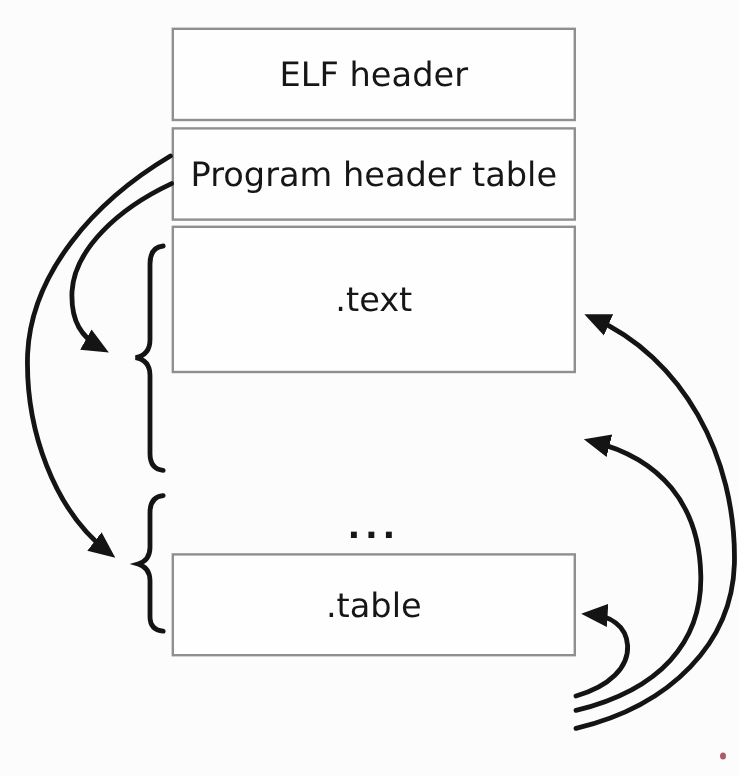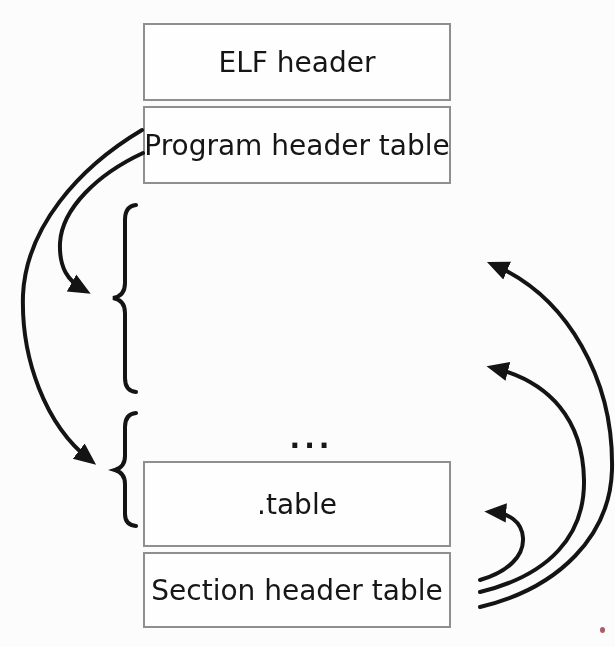--- a/index.html
+++ b/index.html
@@ -1,21 +1,21 @@
 <!DOCTYPE html>
 <html><head>
 <meta charset="utf-8">
 <style>
   html,body{margin:0;padding:0;background:#ffffff;}
   .stage{
     position:relative;width:615px;height:647px;background:#fcfcfc;
     font-family:"DejaVu Sans","Liberation Sans",sans-serif;overflow:hidden;
   }
   .box{
-    position:absolute;left:143px;width:308px;box-sizing:border-box;
+    position:absolute;left:143px;width:337px;box-sizing:border-box;
     background:#fefefe;border:2px solid #8f8f8f;
     display:flex;align-items:center;justify-content:center;
     font-size:28px;font-weight:400;color:#161616;white-space:nowrap;
   }
   .ellipsis{
     position:absolute;left:143px;width:337px;top:420px;height:36px;
     display:flex;align-items:center;justify-content:center;
     font-size:28px;font-weight:700;letter-spacing:4px;color:#161616;
   }
   .overlay{position:absolute;left:0;top:0;width:615px;height:647px;pointer-events:none;}
@@ -30,31 +30,31 @@
 <div class="stage">
 
   <div class="box" style="top:23px;height:78px">
     <span>ELF header</span>
   </div>
 
   <div class="box" style="top:106px;height:78px">
     <span>Program header table</span>
   </div>
 
+  <div class="box" style="top:188px;height:123px">
+    <span>.text</span>
+  </div>
 
 
   <div class="ellipsis">...</div>
 
   <div class="box" style="top:461px;height:86px">
     <span>.table</span>
   </div>
 
-  <div class="box" style="top:552px;height:76px">
-    <span>Section header table</span>
-  </div>
 
   <svg class="overlay" viewBox="0 0 615 647" xmlns="http://www.w3.org/2000/svg">
     <defs>
       <marker id="ah" viewBox="0 0 10 10" refX="6.5" refY="5" markerWidth="5.5" markerHeight="5.5" orient="auto">
         <path d="M 0 0.6 L 10 5 L 0 9.4 Z" fill="#141414"></path>
       </marker>
     </defs>
 
     <g stroke="#141414" stroke-width="4" fill="none" stroke-linecap="round">
 

